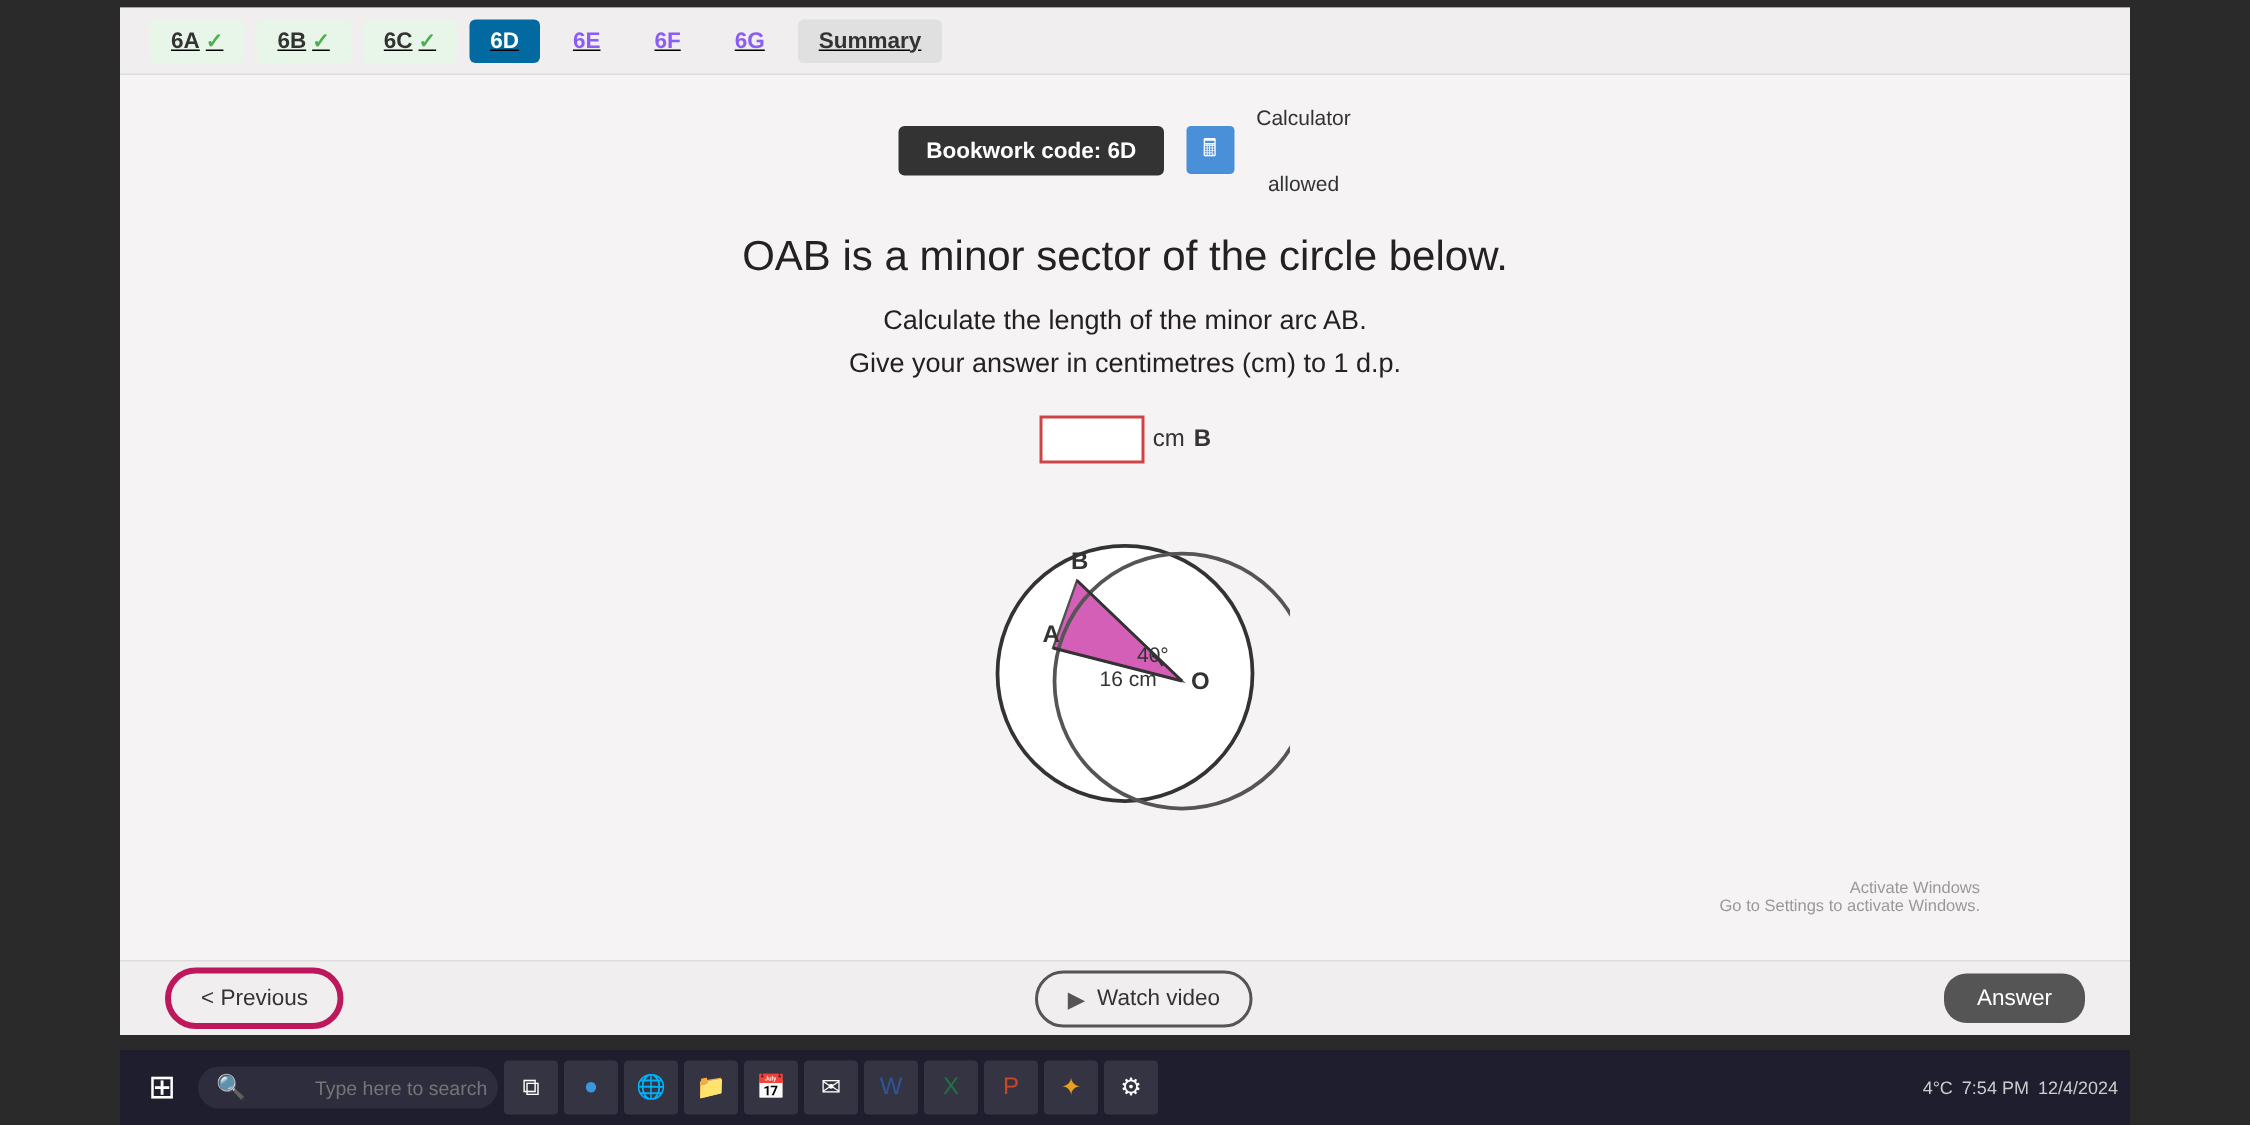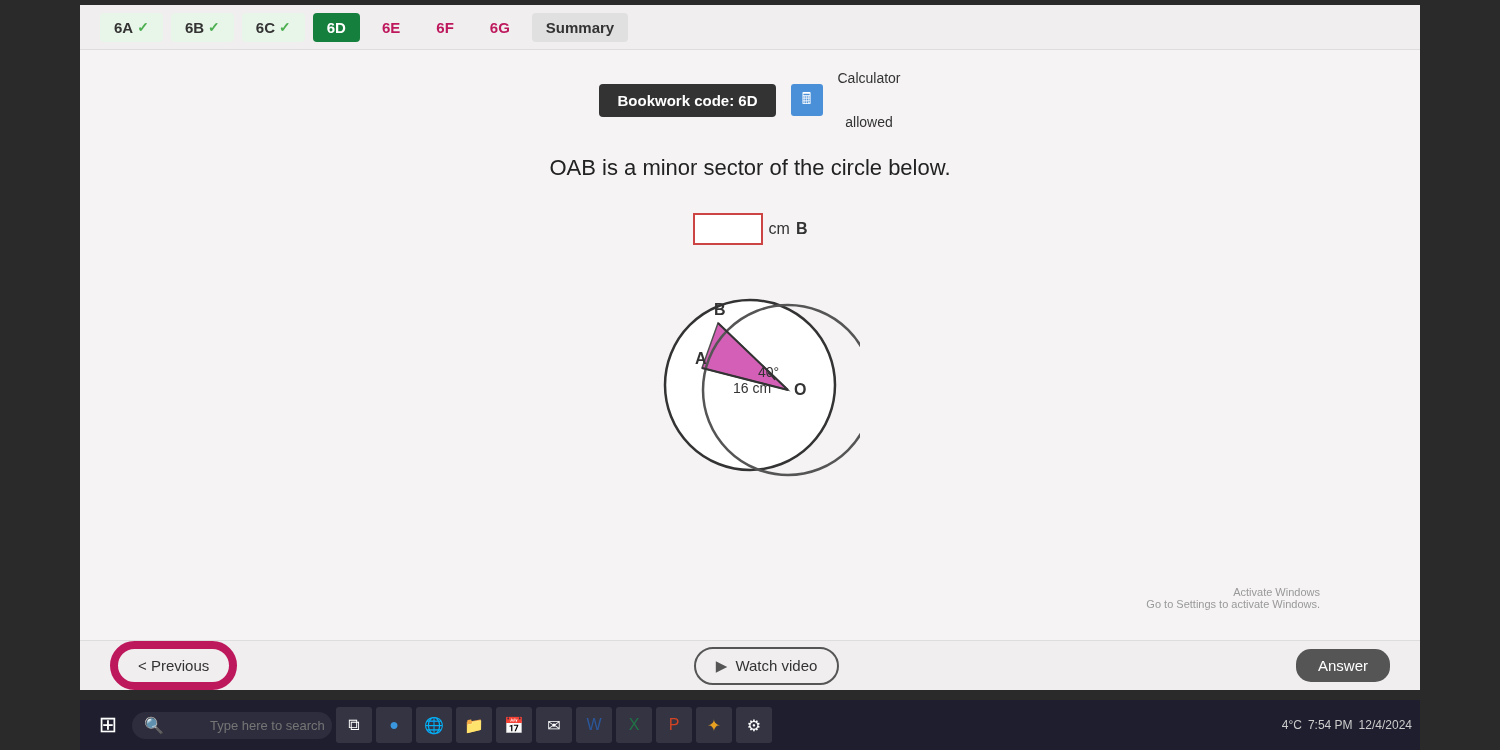--- a/index.html
+++ b/index.html
@@ -36,46 +36,47 @@
       top: 0;
       left: 0;
       right: 0;
       height: 45px;
       background: #f0eeee;
       display: flex;
       align-items: center;
       padding: 0 20px;
       gap: 8px;
       border-bottom: 1px solid #ddd;
+      text-decoration: underline;
     }
 
     .nav-tab {
       padding: 6px 14px;
       border-radius: 4px;
       font-size: 15px;
       font-weight: 600;
       cursor: pointer;
       display: flex;
       align-items: center;
       gap: 4px;
     }
 
     .nav-tab.completed {
       background: #e8f5e9;
       color: #333;
     }
 
     .nav-tab.active {
-      background: #15803d;
+      background: #0369a1;
       color: white;
     }
 
     .nav-tab.inactive {
       background: transparent;
-      color: #be185d;
+      color: #8b5cf6;
     }
 
     .nav-tab.summary {
       background: #e0e0e0;
       color: #333;
     }
 
     .checkmark {
       color: #4caf50;
       font-size: 14px;
@@ -133,21 +134,21 @@
       font-size: 16px;
     }
 
     
     .question-area {
       text-align: center;
       margin-bottom: 20px;
     }
 
     .question-title {
-      font-size: 22px;
+      font-size: 28px;
       color: #222;
       margin-bottom: 12px;
       font-weight: 400;
     }
 
     .question-sub {
       font-size: 18px;
       color: #222;
       line-height: 1.6;
       font-weight: 400;
@@ -194,21 +195,21 @@
       justify-content: space-between;
       padding: 0 30px;
       border-top: 1px solid #ddd;
     }
 
     .prev-btn {
       display: flex;
       align-items: center;
       gap: 6px;
       padding: 8px 20px;
-      border: 8px solid #be185d;
+      border: 4px solid #be185d;
       border-radius: 25px;
       background: transparent;
       font-size: 15px;
       cursor: pointer;
       color: #333;
     }
 
     .watch-video-btn {
       display: flex;
       align-items: center;
@@ -360,20 +361,24 @@
         <div class="calculator-allowed">
           <span>Calculator</span>
             <br>
           <span>allowed</span>
         </div>
       </div>
 
       <div class="question-area">
         <div class="question-title">
           <span>OAB is a minor sector of the circle below.</span>
+        </div>
+        <div class="question-sub">
+          <span>Calculate the length of the minor arc AB.</span><br>
+          <span>Give your answer in centimetres (cm) to 1 d.p.</span>
         </div>
       </div>
 
       <div class="answer-input-row">
         <input class="answer-box" type="text" value="" style="">
         <span class="unit-label">cm</span>
         <span style="font-size:16px; color:#333; font-weight:600;">B</span>
       </div>
 
       <div class="diagram">

